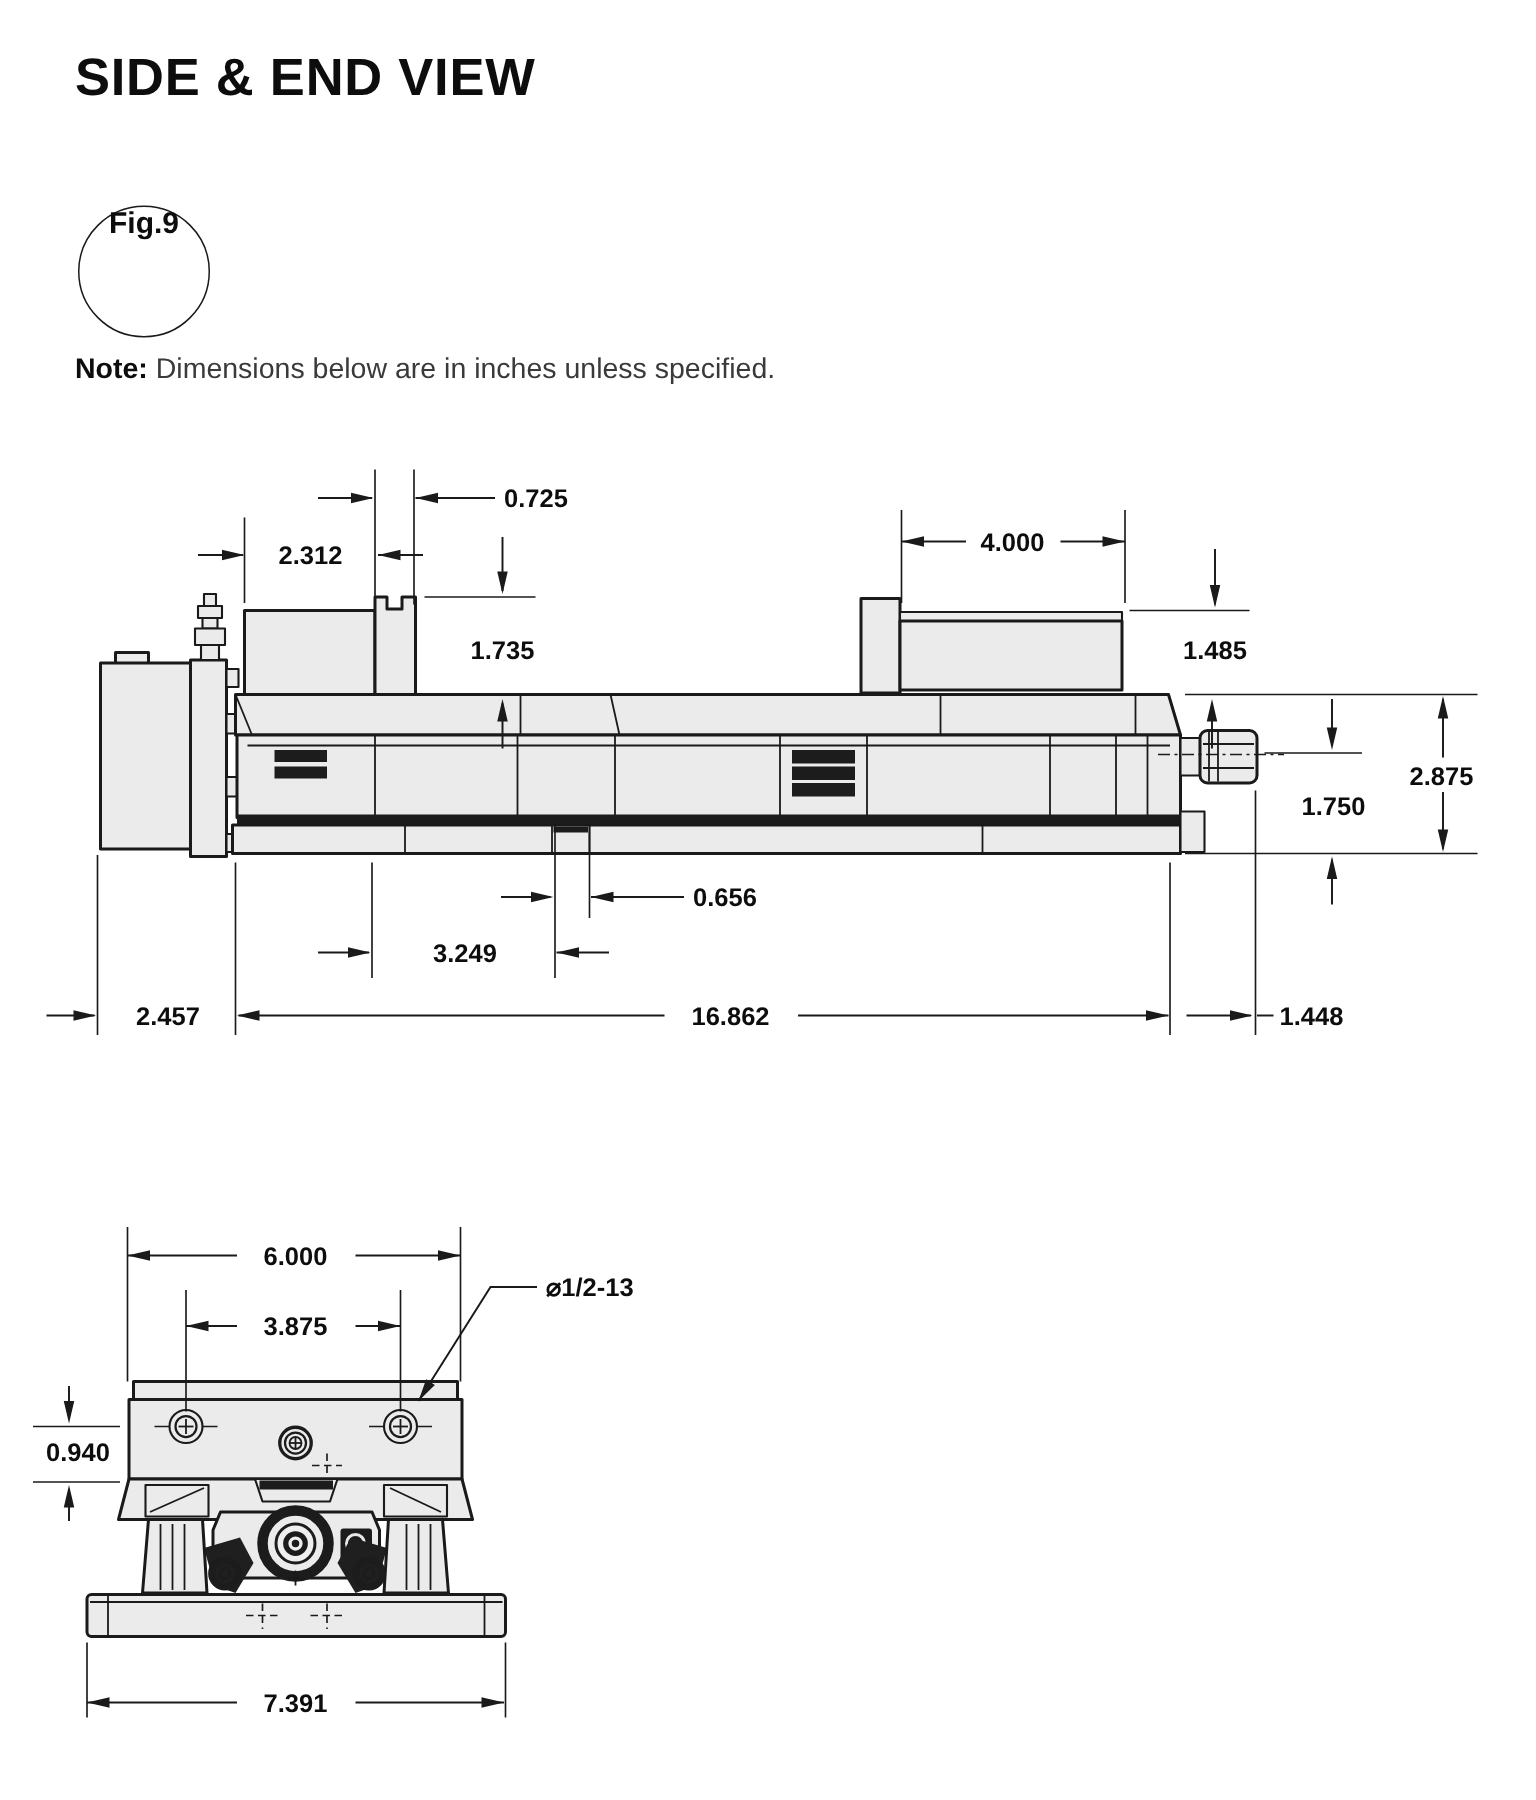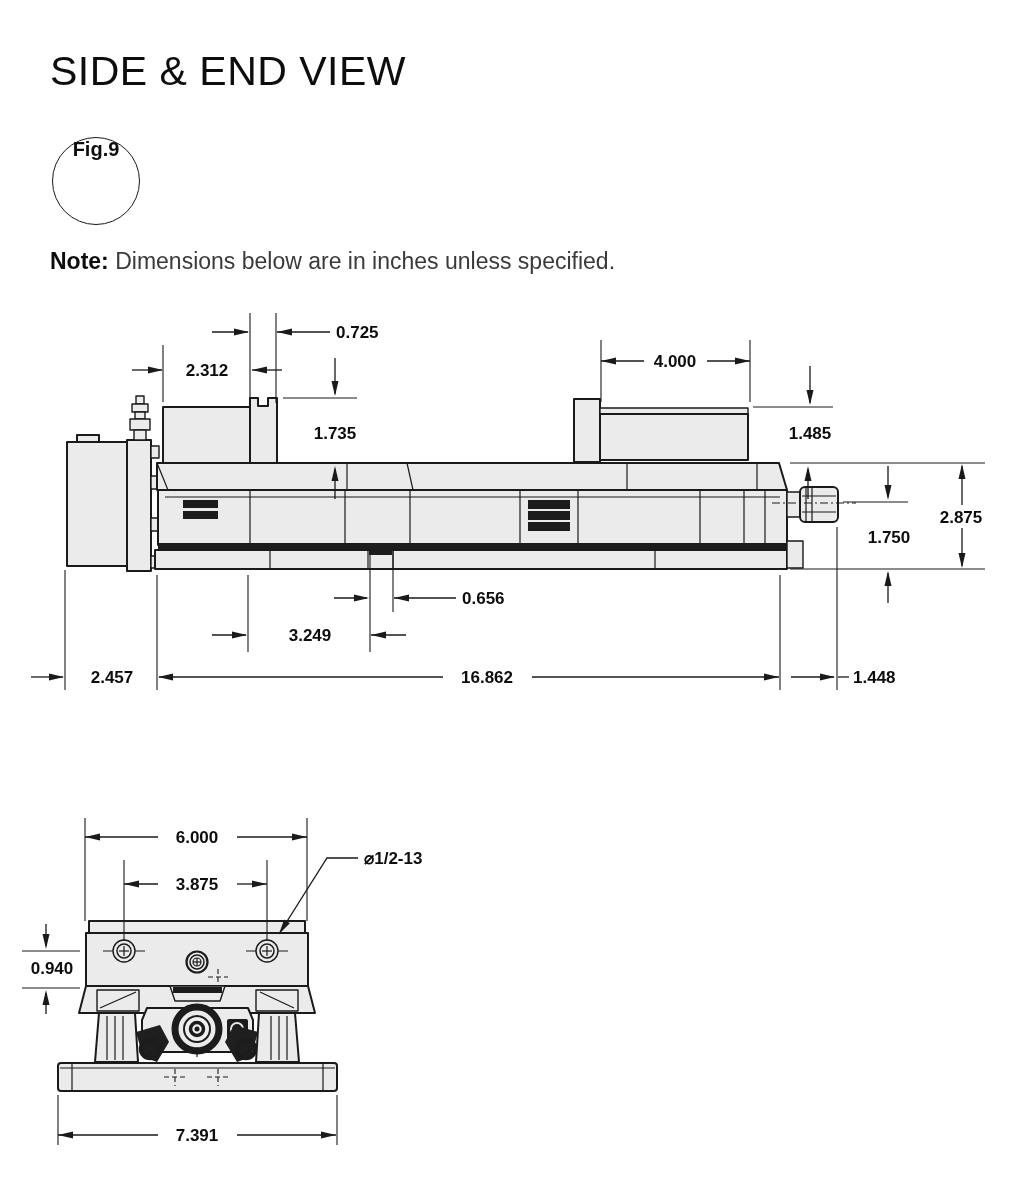--- a/index.html
+++ b/index.html
@@ -1,23 +1,23 @@
 <!DOCTYPE html>
 <html><head>
 <meta charset="utf-8">
 <style>
   html,body{margin:0;padding:0;background:#ffffff;}
   .page{position:relative;width:1024px;height:1200px;background:#fff;overflow:hidden;
         font-family:"Liberation Sans",sans-serif;color:#111;}
-  .title{position:absolute;left:50px;top:48px;font-size:41px;font-weight:400;
+  .title{position:absolute;left:50px;top:32px;font-size:35px;font-weight:700;
          letter-spacing:.5px;color:#0d0d0d;}
   .fig-circle{position:absolute;left:52px;top:137px;width:86px;height:86px;border:1.7px solid #1a1a1a;
          border-radius:50%;display:flex;justify-content:center;}
   .fig-circle span{font-size:20px;font-weight:bold;color:#0d0d0d;}
-  .note{position:absolute;left:50px;top:248px;font-size:23px;color:#3a3a3a;}
+  .note{position:absolute;left:50px;top:236px;font-size:19px;color:#3a3a3a;}
   .note b{color:#0d0d0d;}
   svg{position:absolute;left:0;top:0;}
   svg .part{fill:#ebebeb;stroke:#1a1a1a;stroke-width:2;stroke-linejoin:round;}
   svg .part-thin{fill:#ebebeb;stroke:#1a1a1a;stroke-width:1.4;stroke-linejoin:round;}
   svg .dark{fill:#1c1c1c;stroke:none;}
   svg .seam{stroke:#1a1a1a;stroke-width:1.2;fill:none;}
   svg .dimline{stroke:#1a1a1a;stroke-width:1.3;fill:none;}
   svg .extline{stroke:#1a1a1a;stroke-width:1.1;fill:none;}
   svg .arrow{fill:#1a1a1a;stroke:none;}
   svg .dim{font:bold 17px "Liberation Sans",sans-serif;fill:#0d0d0d;}

